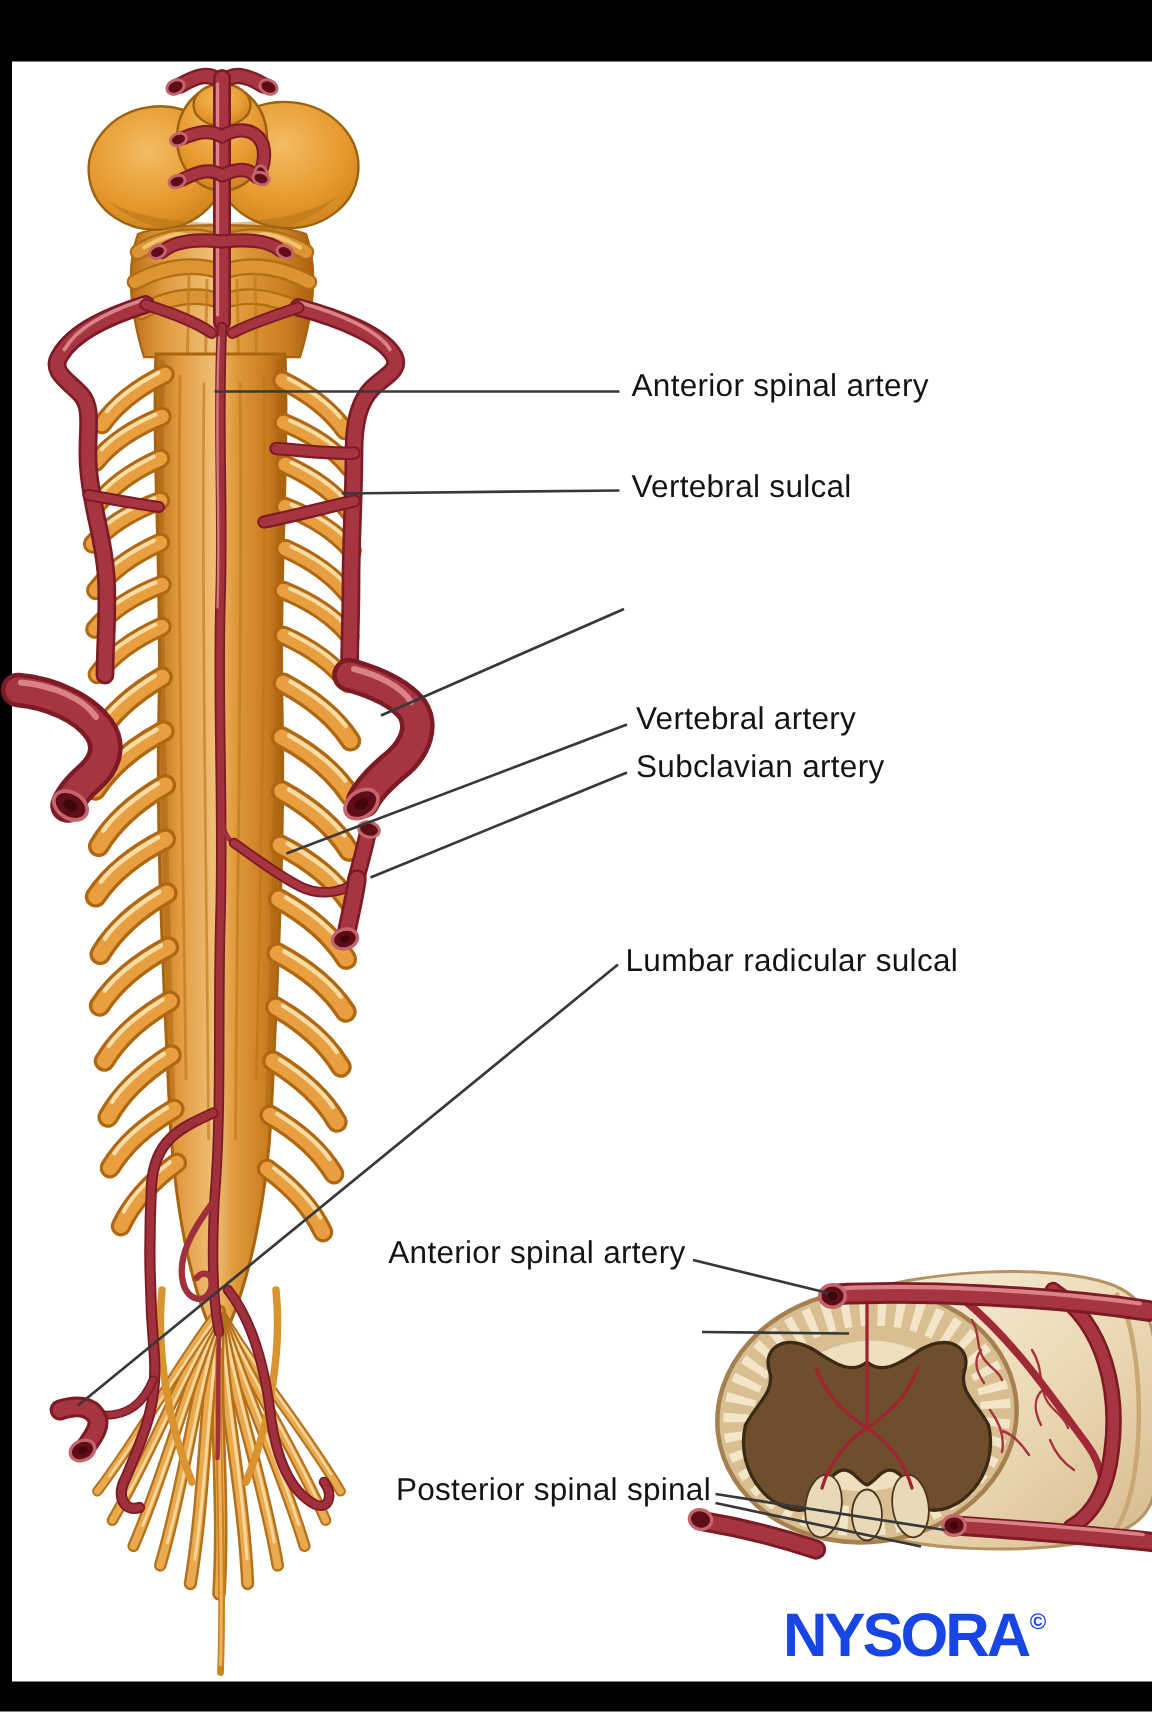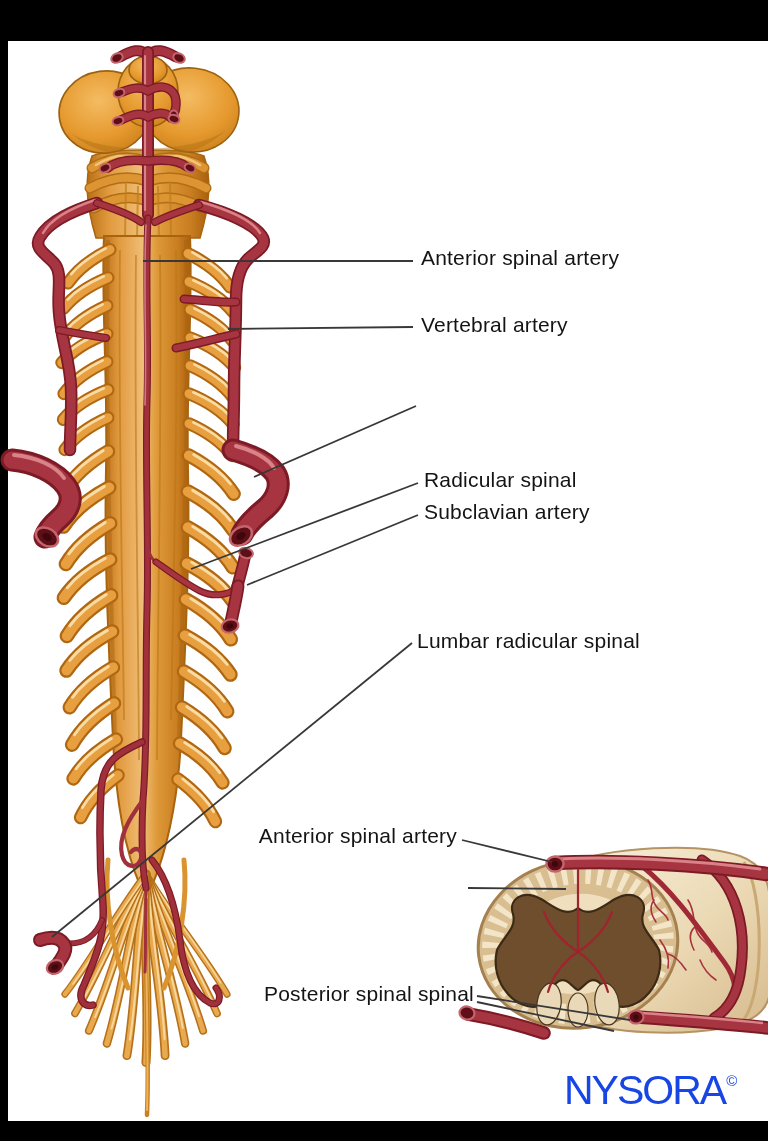--- a/index.html
+++ b/index.html
@@ -15,23 +15,23 @@
   .lbl{
     position:absolute;
     font-size:21px;
     color:#141414;
     white-space:nowrap;
     line-height:1.05;
     letter-spacing:.2px;
   }
   .logo{
     position:absolute;
-    left:564px;top:1067px;
+    left:522px;top:1067px;
     font-size:41px;
-    font-weight:normal;
+    font-weight:bold;
     letter-spacing:-2px;
     color:#1846E4;
   }
   .logo sup{font-size:15px;vertical-align:18px;letter-spacing:0;margin-left:1px;}
 </style>
 </head>
 <body>
 
 <svg id="art" width="768" height="1141" viewBox="0 0 768 1141">
   <defs>
@@ -320,21 +320,21 @@
     <line x1="52" y1="937" x2="412" y2="643"></line>
     <line x1="462" y1="840" x2="552" y2="862"></line>
     <line x1="468" y1="888" x2="566" y2="889"></line>
     <line x1="477" y1="996" x2="630" y2="1020"></line>
     <line x1="477" y1="1002" x2="614" y2="1031"></line>
   </g>
 </svg>
 
 <div class="labels">
   <div class="lbl" style="left:421px;top:247px">Anterior spinal artery</div>
-  <div class="lbl" style="left:421px;top:314px">Vertebral artery</div>
-  <div class="lbl" style="left:424px;top:469px">Radicular spinal</div>
+  <div class="lbl" style="left:421px;top:314px">Vertebral sulcal</div>
+  <div class="lbl" style="left:424px;top:469px">Vertebral artery</div>
   <div class="lbl" style="left:424px;top:501px">Subclavian artery</div>
-  <div class="lbl" style="left:417px;top:630px">Lumbar radicular spinal</div>
+  <div class="lbl" style="left:417px;top:630px">Lumbar radicular sulcal</div>
   <div class="lbl" style="right:311px;top:825px">Anterior spinal artery</div>
   <div class="lbl" style="right:294px;top:983px">Posterior spinal spinal</div>
 
   <div class="logo"><span>NYSORA</span><sup>©</sup></div>
 </div>
 
 </body></html>

